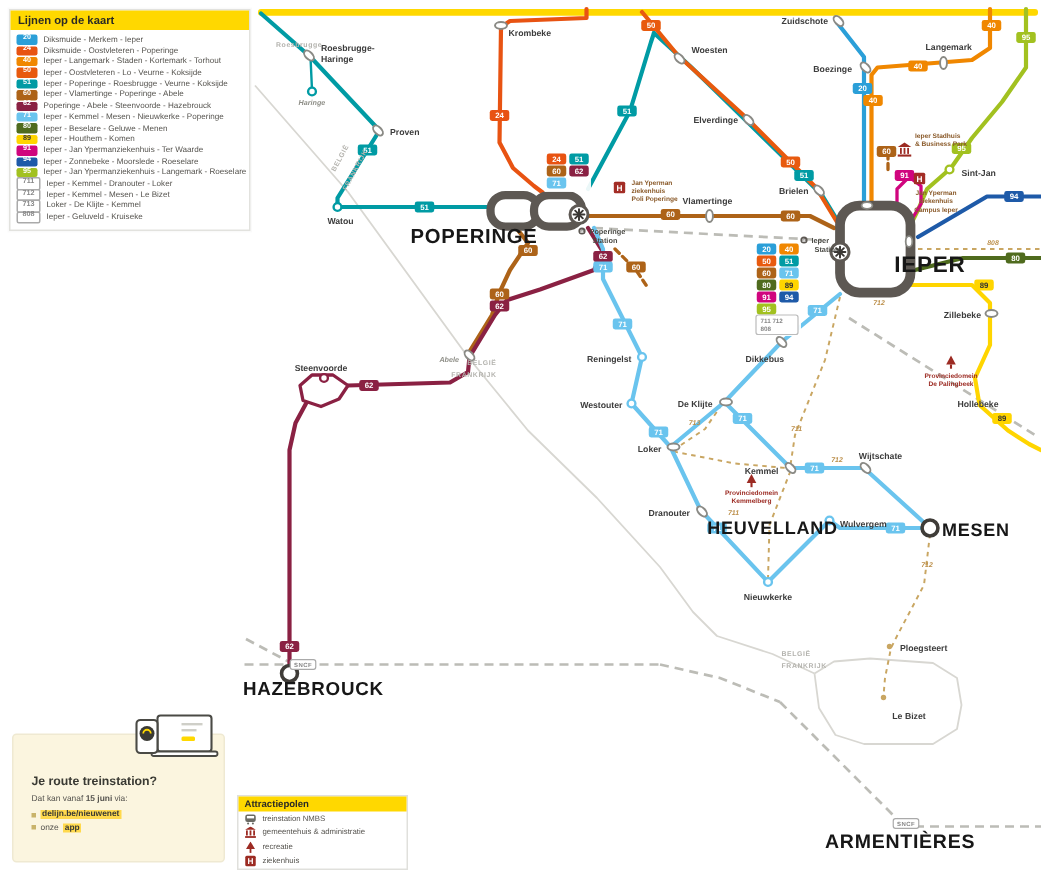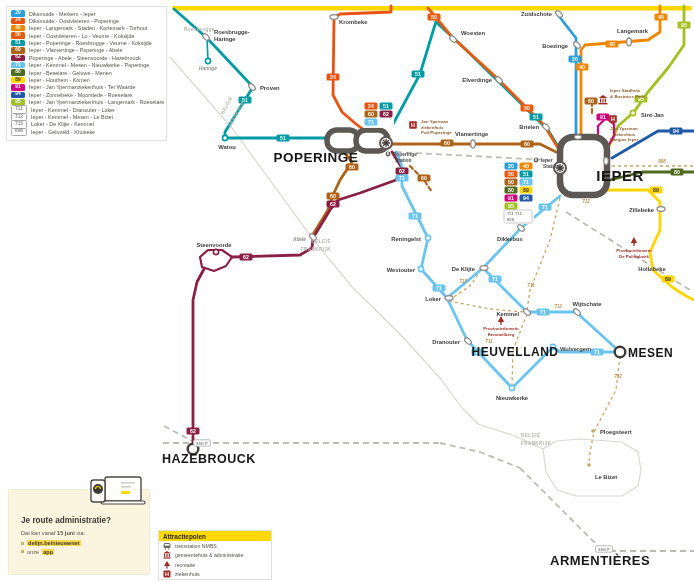--- a/index.html
+++ b/index.html
@@ -476,20 +476,21 @@
         <circle cx="388" cy="154" r="2.4" fill="#5d5853"></circle>
         <text x="388" y="155.2" text-anchor="middle" fill="#fff" style="font:bold 3.2px &quot;Liberation Sans&quot;,sans-serif">B</text>
         <text x="541" y="162" text-anchor="start" class="st-l">Ieper</text>
         <text x="543" y="168" text-anchor="start" class="st-l">Station</text>
         <circle cx="536" cy="160" r="2.4" fill="#5d5853"></circle>
         <text x="536" y="161.2" text-anchor="middle" fill="#fff" style="font:bold 3.2px &quot;Liberation Sans&quot;,sans-serif">B</text>
       </g>
     </svg>
 
   <div class="legendbox">
+    <div class="hd">Lijnen op de kaart</div>
     <div class="rows" id="legend-rows">
         <div class="lrow">
           <span class="lbadge" style="background: rgb(43, 159, 216);">20</span>
           <span class="ldesc">Diksmuide - Merkem - Ieper</span>
         </div>
         <div class="lrow">
           <span class="lbadge" style="background: rgb(232, 83, 18);">24</span>
           <span class="ldesc">Diksmuide - Oostvleteren - Poperinge</span>
         </div>
         <div class="lrow">
@@ -598,21 +599,21 @@
     <svg class="promo-illu" width="58" height="36" viewBox="0 0 58 36">
       <rect x="16" y="3" width="36" height="24" rx="2" fill="#fff" stroke="#4a4a45" stroke-width="1.4"></rect>
       <rect x="12" y="27" width="44" height="3" rx="1.5" fill="#fff" stroke="#4a4a45" stroke-width="1.2"></rect>
       <rect x="32" y="8" width="14" height="1.6" fill="#cfcfc8"></rect>
       <rect x="32" y="12" width="10" height="1.6" fill="#cfcfc8"></rect>
       <rect x="32" y="17" width="9" height="3" rx="1" fill="#ffd800"></rect>
       <rect x="2" y="6" width="14" height="22" rx="2.5" fill="#fff" stroke="#4a4a45" stroke-width="1.4"></rect>
       <circle cx="9" cy="15" r="5" fill="#3a3a35"></circle>
       <path d="M6.5 15 a2.5 2.5 0 0 1 5 0" stroke="#ffd800" stroke-width="1.2" fill="none"></path>
     </svg>
-    <h3>Je route administratie?</h3>
+    <h3>Je route treinstation?</h3>
     <p>
       <span>Dat kan vanaf</span>
       <b>15 juni</b>
       <span>via:</span>
     </p>
     <ul>
       <li>
           <span class="bullet"></span>
         <span class="hl">delijn.be/nieuwenet</span>
         </li>

